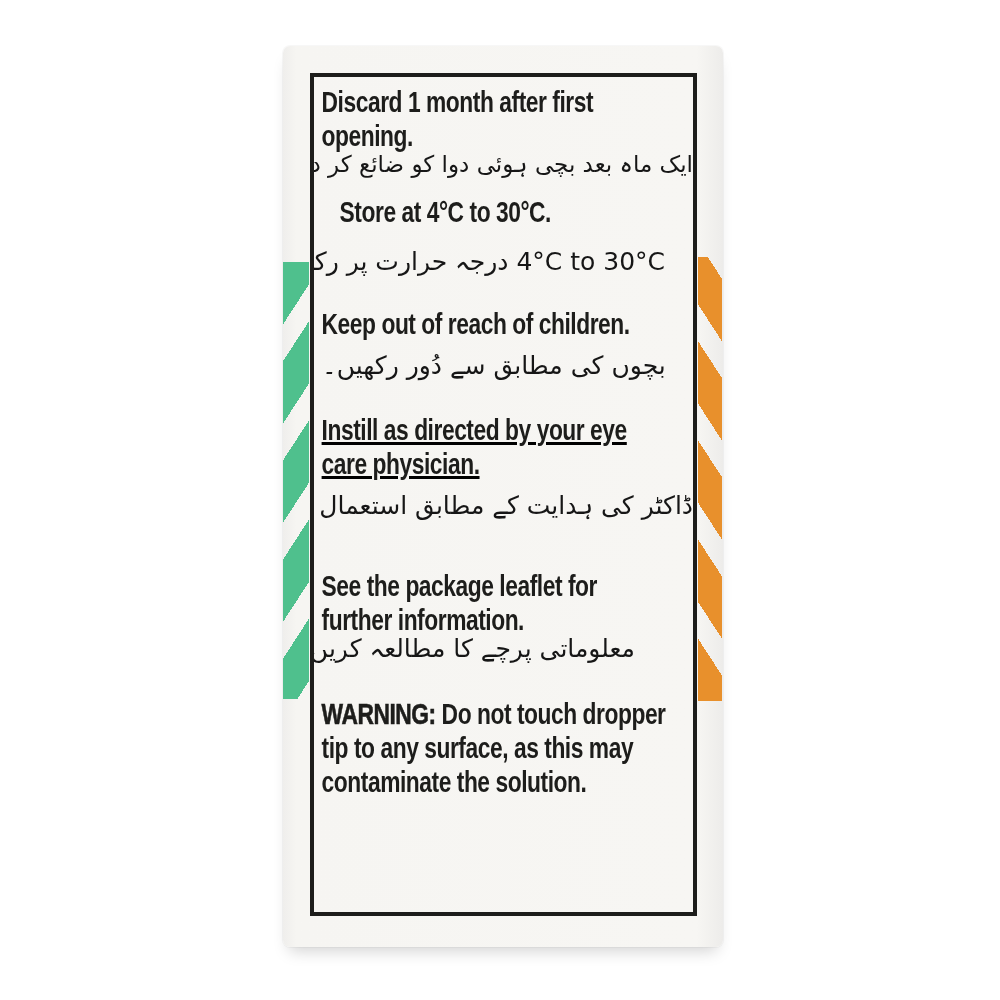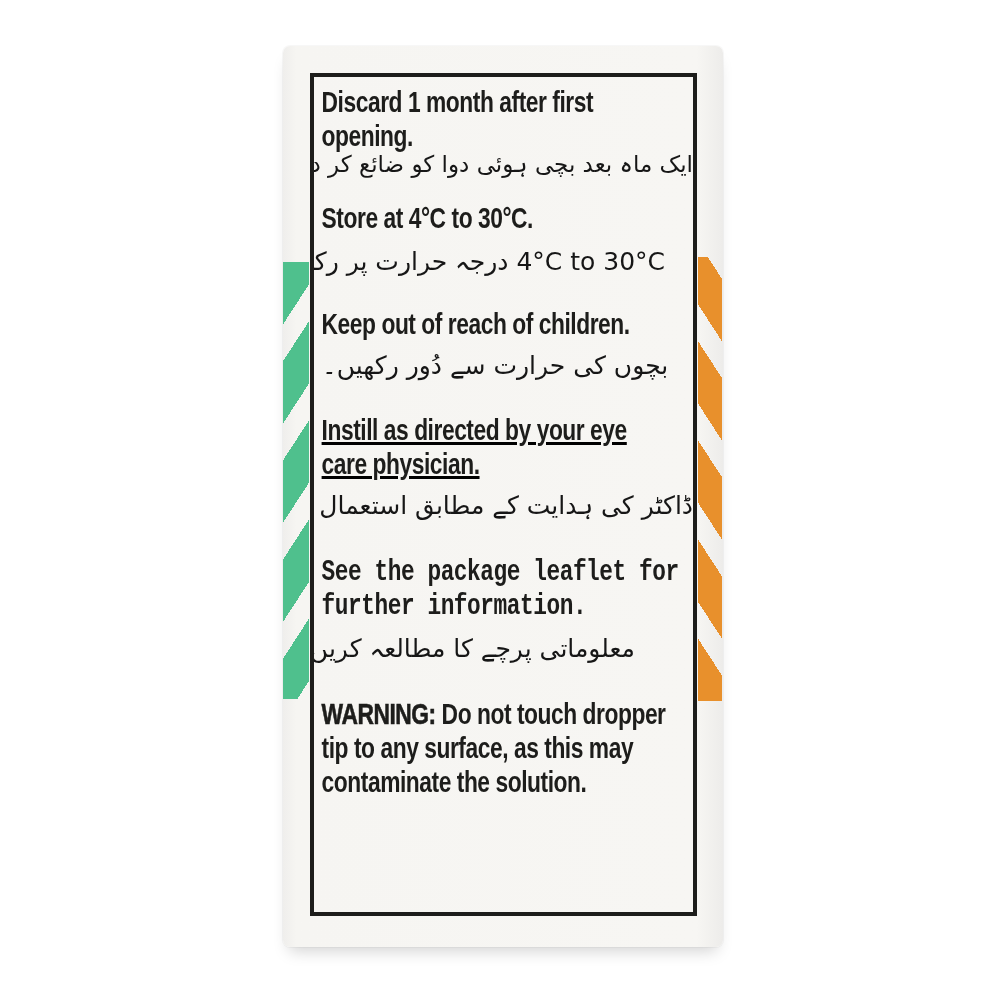--- a/index.html
+++ b/index.html
@@ -77,27 +77,27 @@
     line-height: 46px;
     color: #161616;
     white-space: nowrap;
   }
   .ur-center { text-align: center; font-size: 23px; }
   .ur-right  { text-align: right; }
   .ur-left   { text-align: left; }
 
   .r-discard-en  { top: 8px; }
   .r-discard-ur  { top: 64px; }
-  .r-store-en    { top: 124px; }
+  .r-store-en    { top: 118px; padding-left: 18px; }
   .r-store-ur    { top: 162px; padding-right: 28px; }
   .r-keep-en     { top: 230px; }
   .r-keep-ur     { top: 266px; padding-left: 8px; }
   .r-instill-en  { top: 336px; text-decoration: underline; }
   .r-instill-ur  { top: 406px; padding-left: 16px; }
-  .r-leaflet-en  { top: 478px; font-family: Liberation Mono, monospace; }
+  .r-leaflet-en  { top: 492px; }
   .r-leaflet-ur  { top: 549px; padding-right: 58px; }
   .r-warning-en  { top: 620px; }
   .r-caution-en  { top: 726px; }
 </style>
 </head>
 <body>
 
 <div class="stage">
 
   <div class="box">
@@ -116,21 +116,21 @@
       <div class="row r-discard-ur ur ur-center" dir="rtl">ایک ماہ بعد بچی ہوئی دوا کو ضائع کر دیں۔</div>
 
       <div class="row r-store-en">
         <div class="en">Store at 4°C to 30°C.</div>
       </div>
       <div class="row r-store-ur ur ur-right" dir="rtl">4°C to 30°C درجہ حرارت پر رکھیں۔</div>
 
       <div class="row r-keep-en">
         <div class="en">Keep out of reach of children.</div>
       </div>
-      <div class="row r-keep-ur ur ur-left" dir="rtl">بچوں کی حرارت سے دُور رکھیں۔</div>
+      <div class="row r-keep-ur ur ur-left" dir="rtl">بچوں کی مطابق سے دُور رکھیں۔</div>
 
       <div class="row r-instill-en">
         <div class="en">
           <div>Instill as directed by your eye</div>
           <div>care physician.</div>
         </div>
       </div>
       <div class="row r-instill-ur ur ur-left" dir="rtl">ڈاکٹر کی ہدایت کے مطابق استعمال کریں۔</div>
 
       <div class="row r-leaflet-en">

